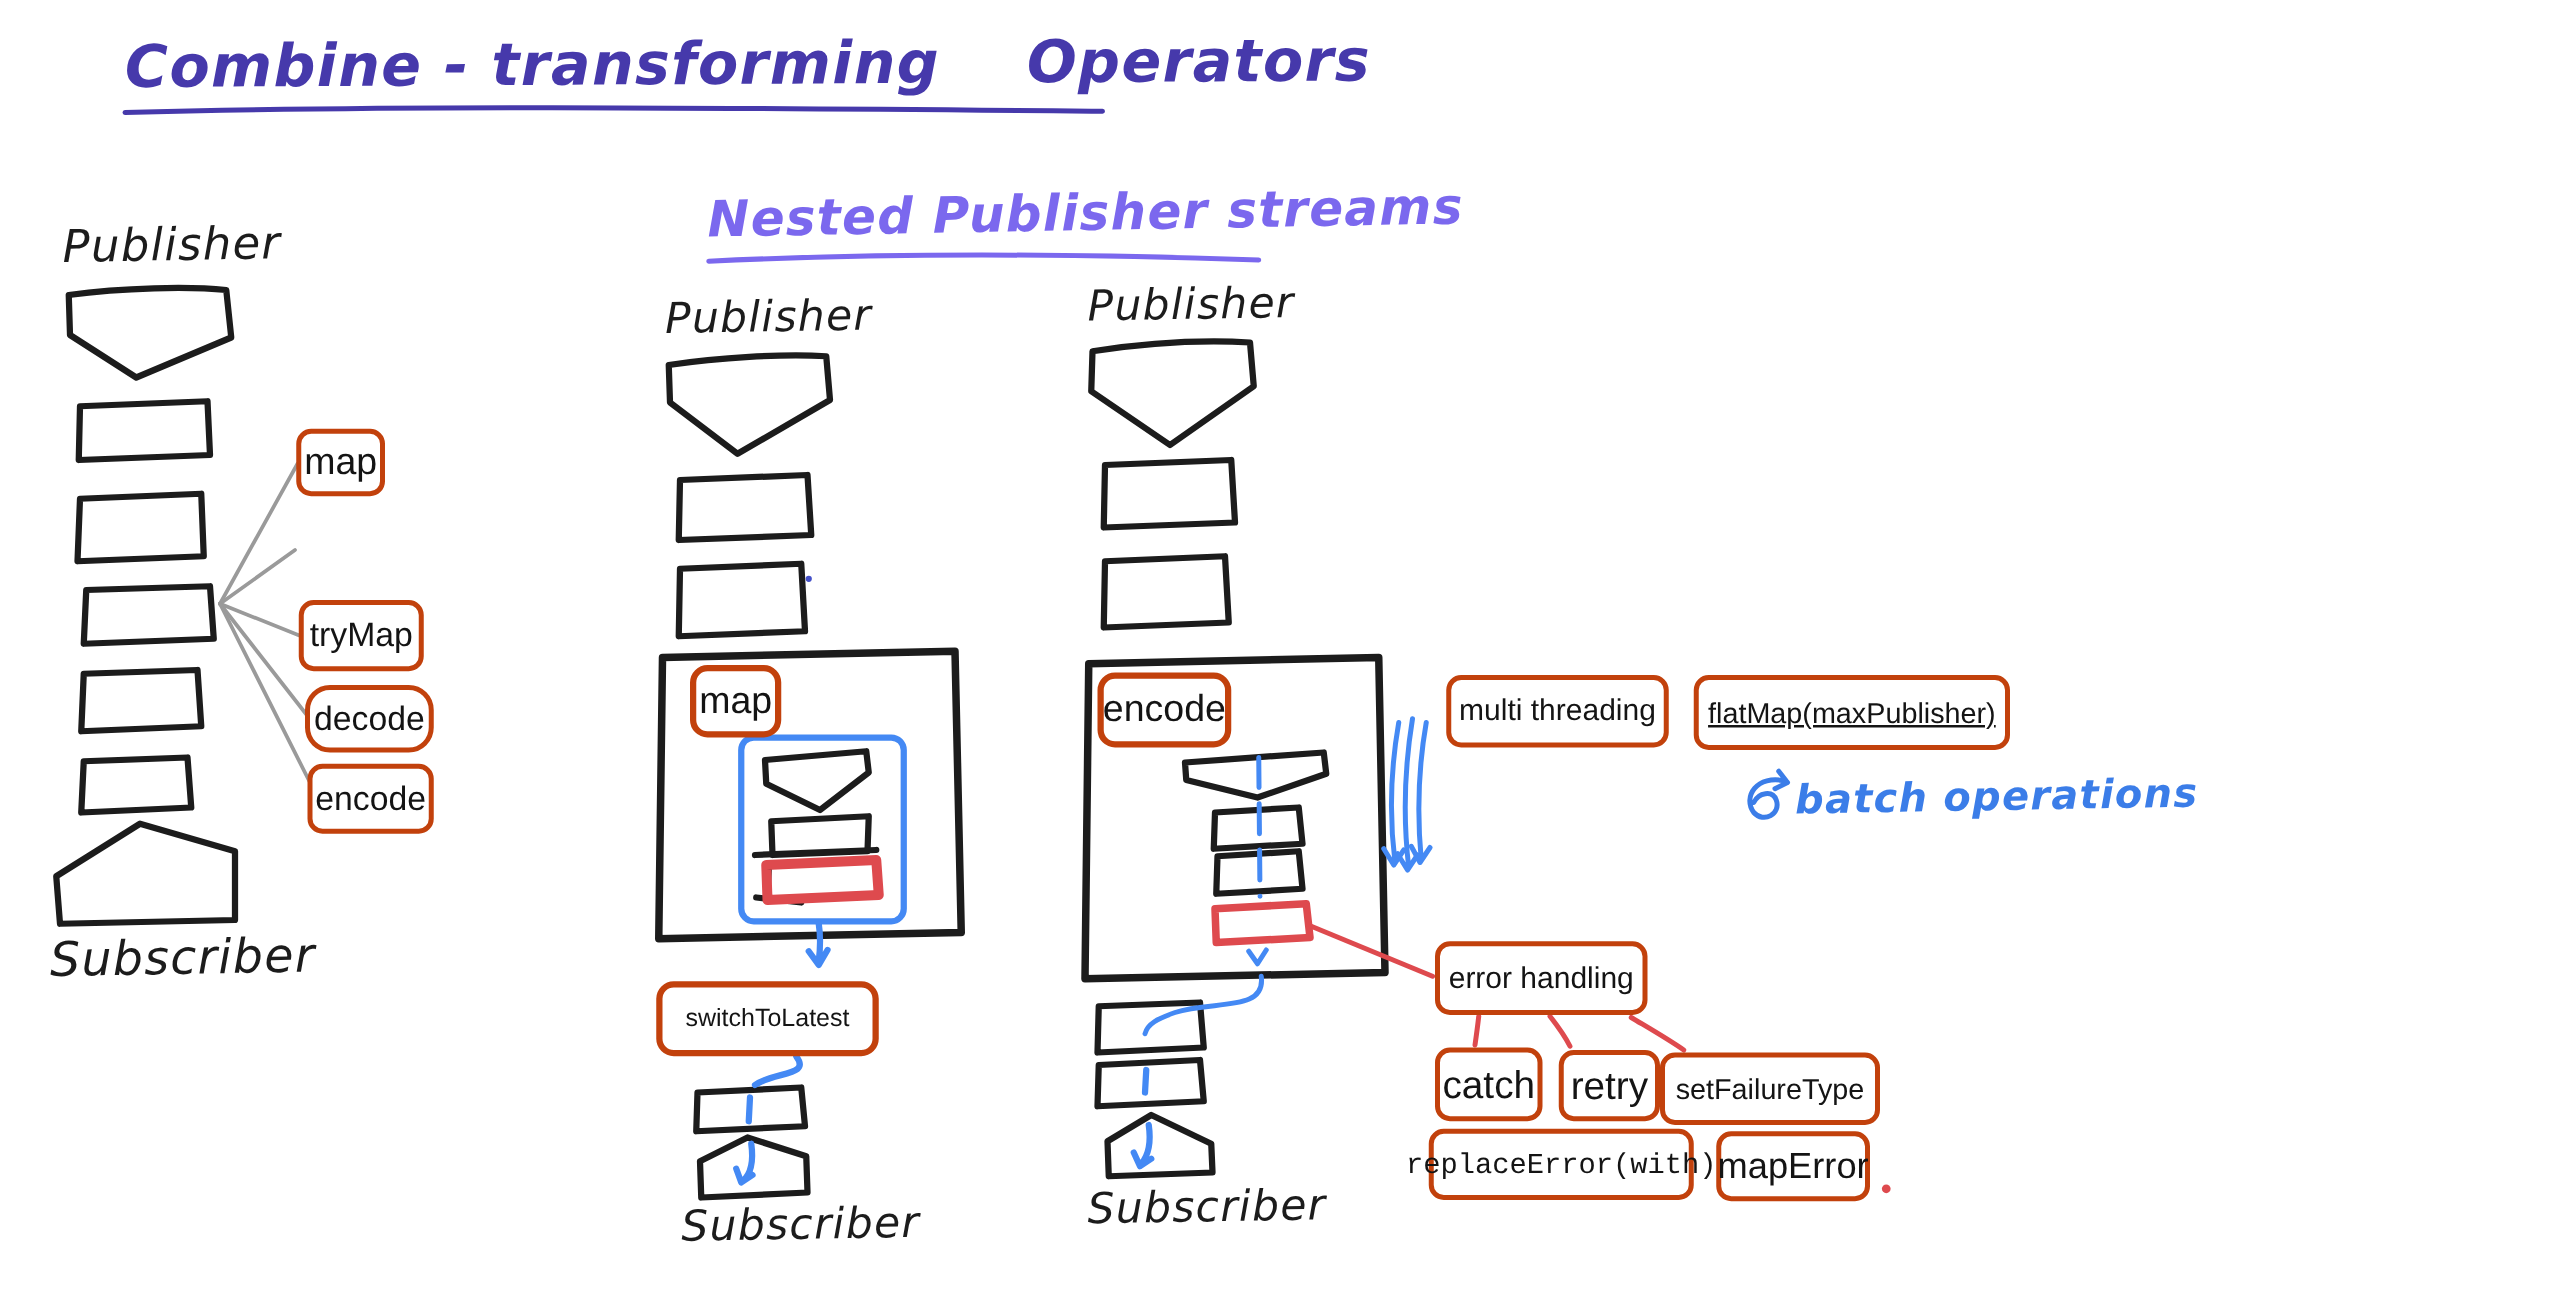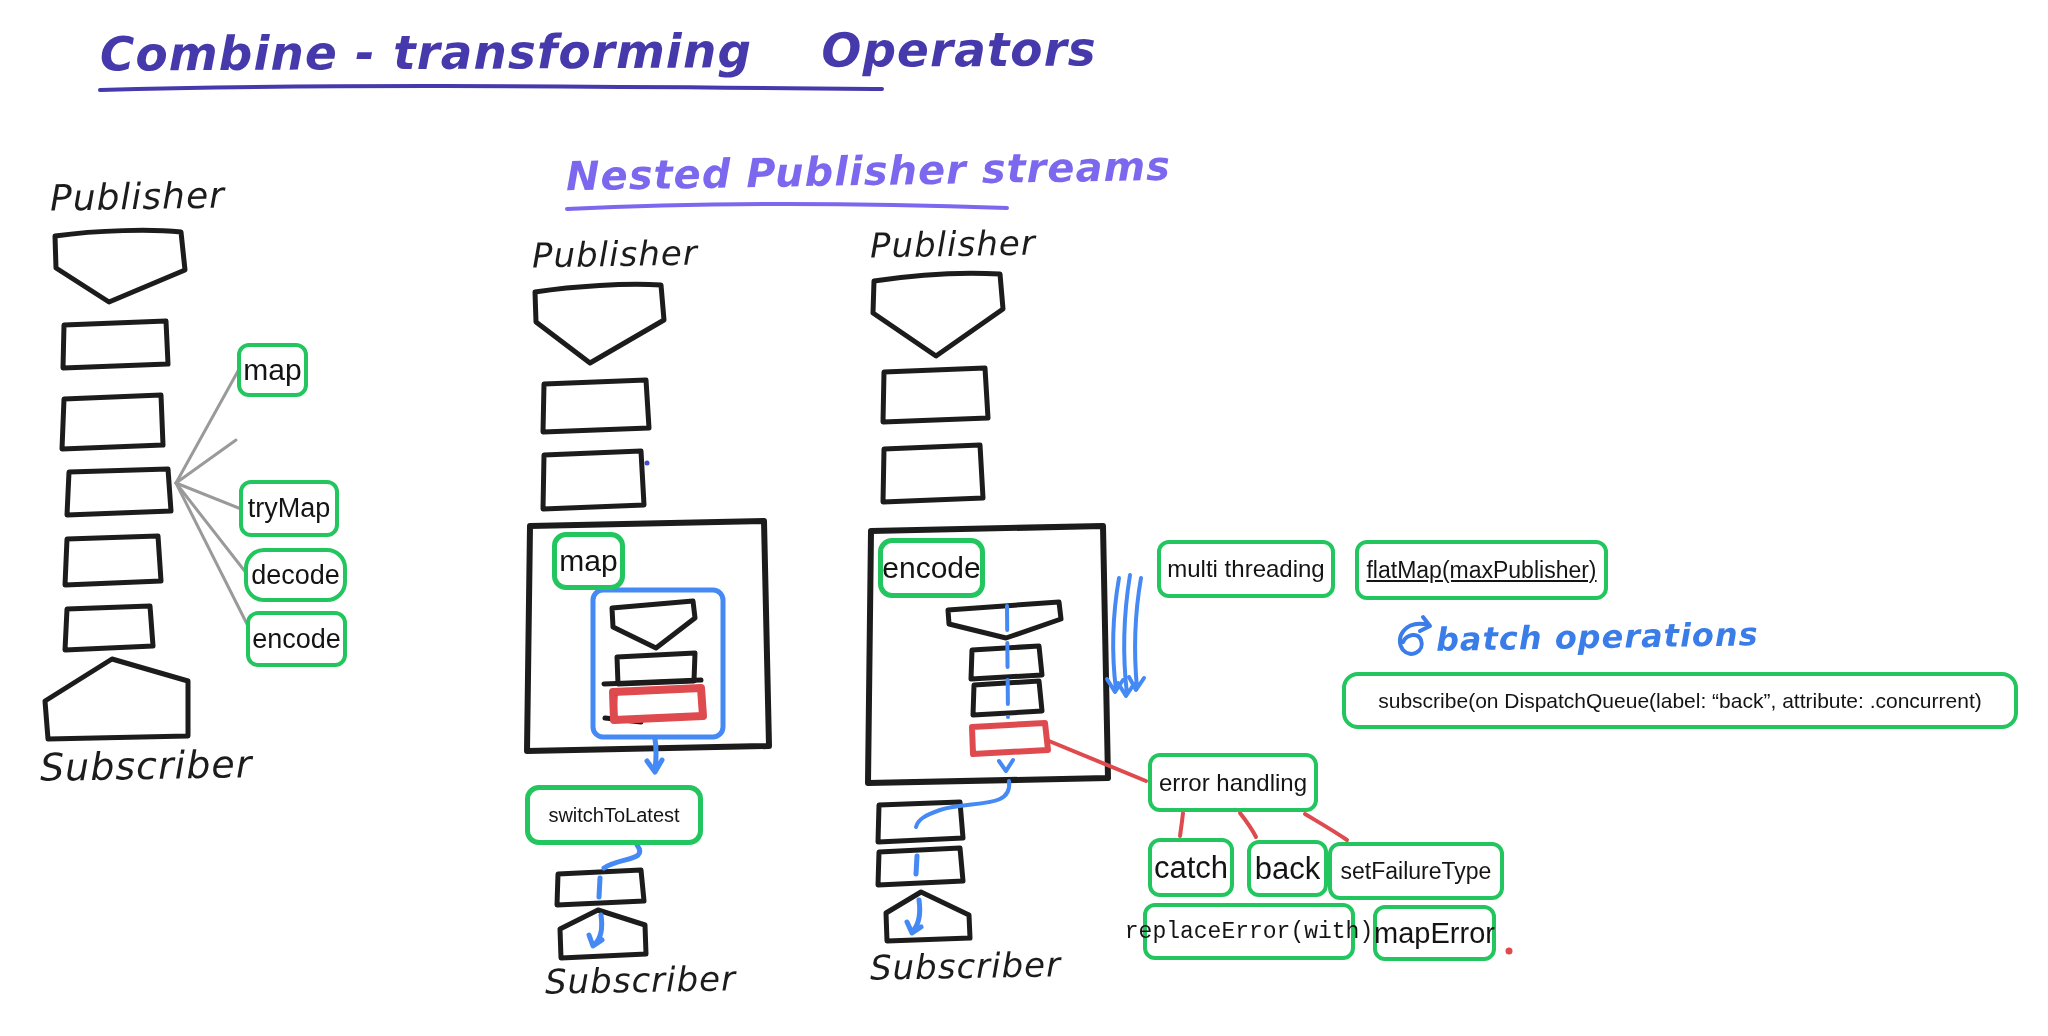--- a/index.html
+++ b/index.html
@@ -7,21 +7,21 @@
           font-family:"Liberation Sans",sans-serif;}
   .layer{position:absolute;left:0;top:0;}
   
   .hand{position:absolute;font-family:"DejaVu Sans",cursive,sans-serif;font-style:italic;
         color:#1c1c1c;letter-spacing:1px;transform:rotate(-1deg);white-space:nowrap;}
   .hand-title{color:#4639ab;font-weight:bold;white-space:pre;transform:rotate(-0.3deg);}
   .hand-heading{color:#7b68ee;font-weight:bold;}
   .hand-blue{color:#3b7de8;font-weight:bold;}
   
   .op-box{position:absolute;display:flex;align-items:center;justify-content:center;
-          background:#fff;border:4px solid #22c55e;border-radius:12px;color:#141414;
+          background:#fff;border:4px solid #c2410c;border-radius:12px;color:#141414;
           font-family:"Liberation Sans",sans-serif;white-space:nowrap;box-sizing:border-box;
           padding:0 4px;}
   .bd5{border-width:5px;border-radius:14px;}
   svg{position:absolute;left:0;top:0;}
 </style>
 </head>
 <body>
 
 <div class="canvas">
 
@@ -123,22 +123,21 @@
   <div class="op-box" style="left:244px;top:548px;width:103px;height:54px;font-size:27px;border-radius:20px;">decode</div>
   <div class="op-box" style="left:246px;top:611px;width:101px;height:56px;font-size:27px;">encode</div>
 
   <div class="op-box bd5" style="left:552px;top:532px;width:73px;height:58px;font-size:30px;">map</div>
   <div class="op-box bd5" style="left:525px;top:785px;width:178px;height:60px;font-size:20px;">switchToLatest</div>
 
   <div class="op-box bd5" style="left:878px;top:538px;width:107px;height:60px;font-size:30px;">encode</div>
 
   <div class="op-box" style="left:1157px;top:540px;width:178px;height:58px;font-size:24px;">multi threading</div>
   <div class="op-box" style="left:1355px;top:540px;width:253px;height:60px;font-size:23px;text-decoration:underline;">flatMap(maxPublisher)</div>
-  <div class="op-box" style="left:1342px;top:672px;width:676px;height:57px;font-size:21px;border-radius:16px;">subscribe(on DispatchQueue(label: “back”, attribute: .concurrent)</div>
 
   <div class="op-box" style="left:1148px;top:753px;width:170px;height:59px;font-size:24px;">error handling</div>
   <div class="op-box" style="left:1148px;top:838px;width:86px;height:59px;font-size:31px;">catch</div>
-  <div class="op-box" style="left:1247px;top:840px;width:81px;height:57px;font-size:31px;">back</div>
+  <div class="op-box" style="left:1247px;top:840px;width:81px;height:57px;font-size:31px;">retry</div>
   <div class="op-box" style="left:1328px;top:842px;width:176px;height:58px;font-size:23px;">setFailureType</div>
   <div class="op-box" style="left:1143px;top:903px;width:212px;height:57px;font-size:23px;font-family:Liberation Mono, monospace;">replaceError(with)</div>
   <div class="op-box" style="left:1373px;top:905px;width:123px;height:56px;font-size:29px;">mapError</div>
 
 </div>
 
 </body></html>

